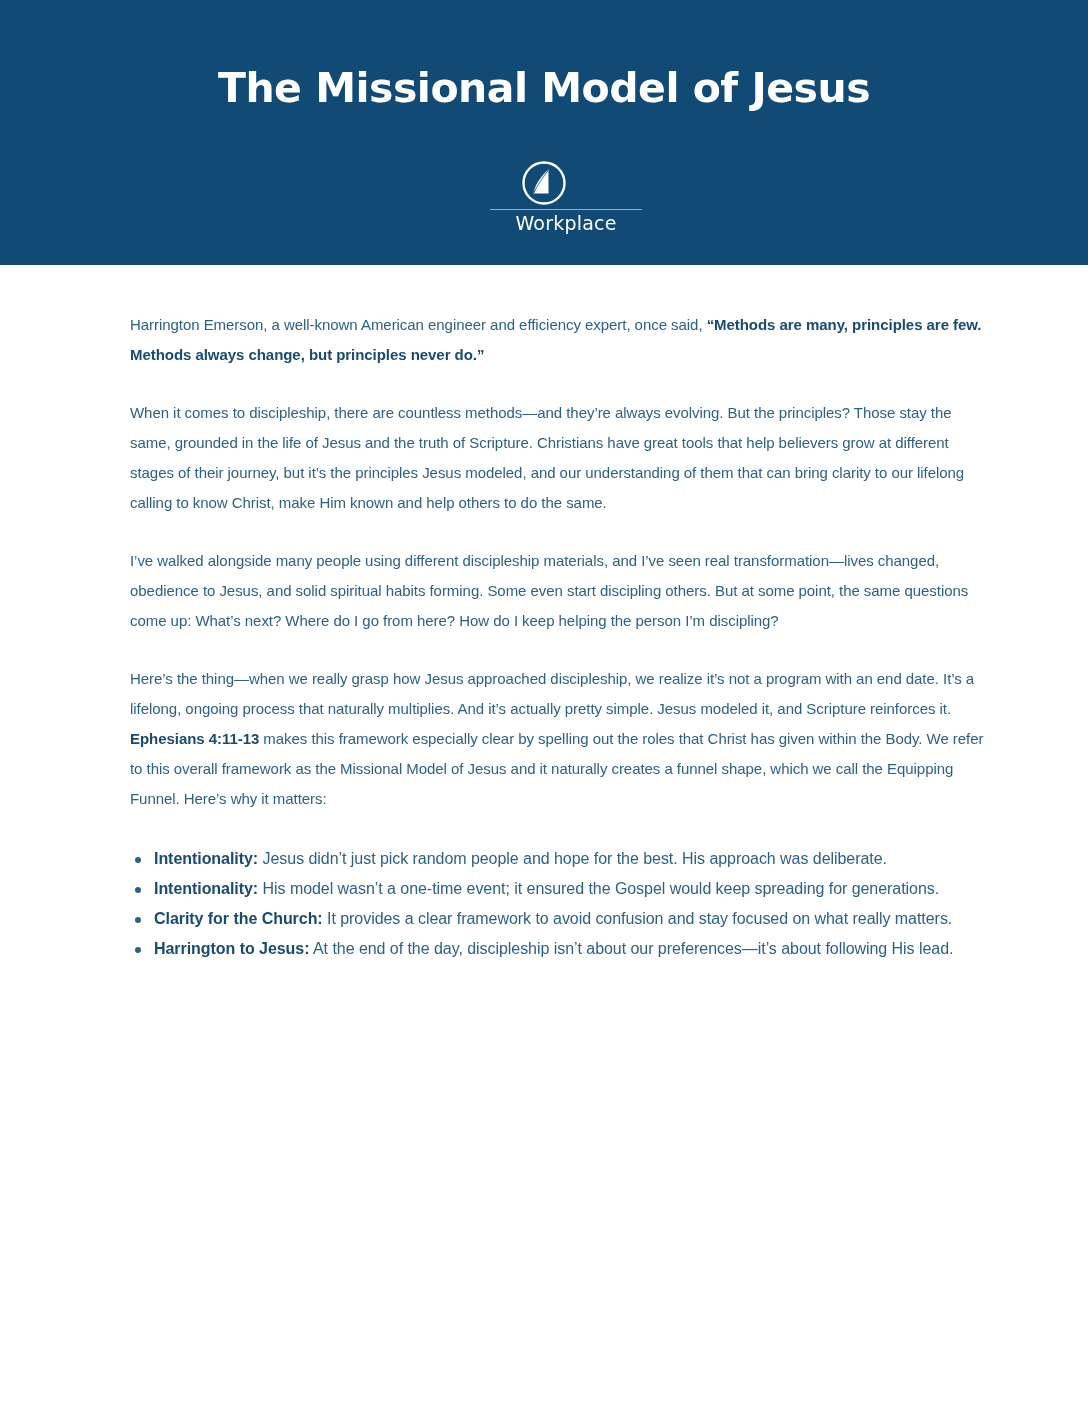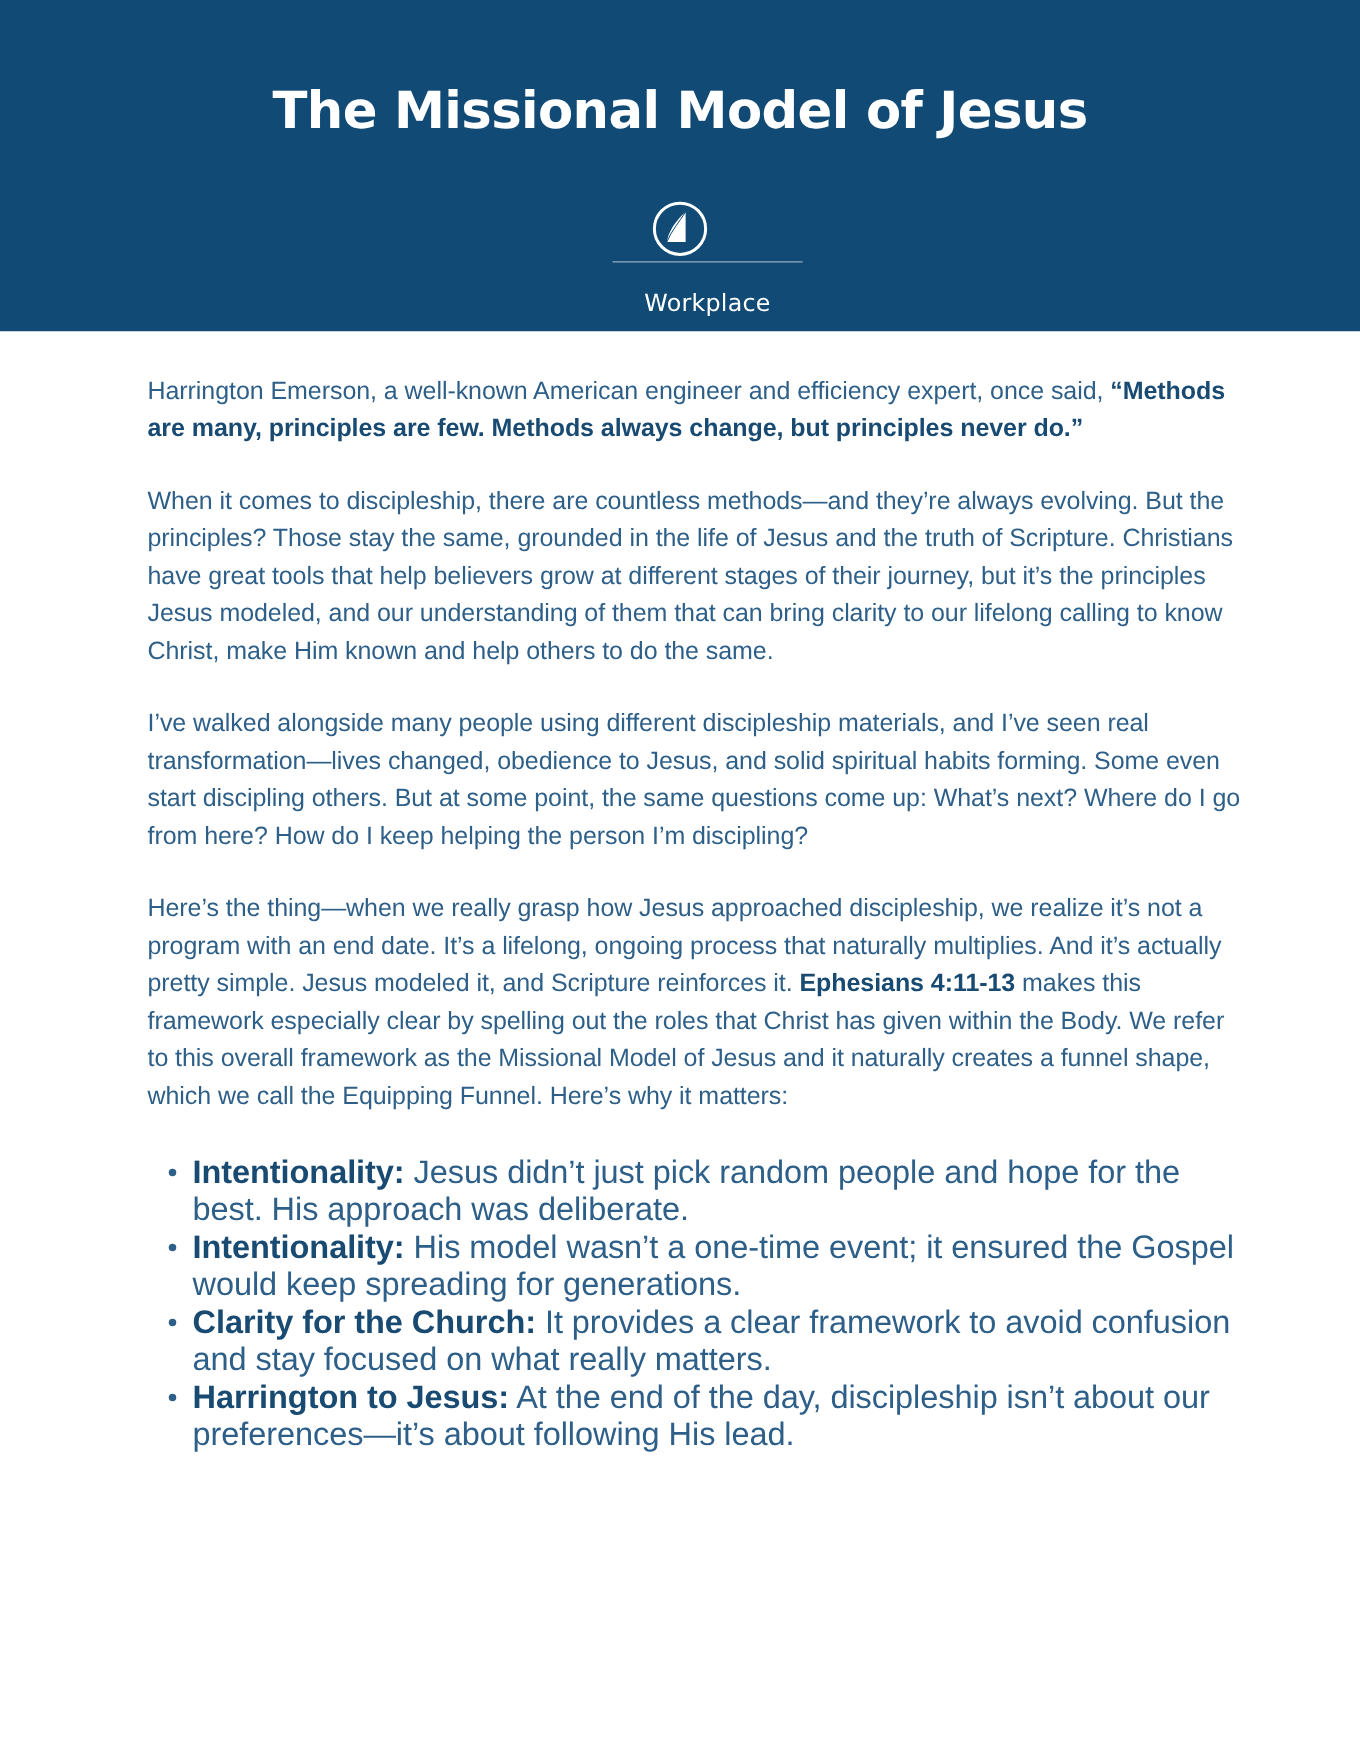--- a/index.html
+++ b/index.html
@@ -88,37 +88,37 @@
     margin-top: 3px;
     margin-left: 44px;
   }
   .logo-sub {
     color: #ffffff;
     font-family: "DejaVu Sans", sans-serif;
     font-weight: 400;
     font-size: 19px;
     line-height: 24px;
     letter-spacing: 0.2px;
-    margin-top: 21px;
+    margin-top: 1px;
     margin-left: 44px;
   }
 
   
   .content {
     position: relative;
     padding: 0 92px 0 118px;
     box-sizing: border-box;
     width: 1088px;
   }
   .para {
     color: #2d5f88;
-    font-size: 20px;
+    font-size: 15px;
     line-height: 30px;
     letter-spacing: -0.05px;
-    margin: 0;
+    margin: 12px;
     max-width: 880px;
   }
   .para.first { padding-top: 33px; }
   .para + .para { margin-top: 28px; }
 
   .para b, .para strong {
     color: #184a72;
     font-weight: 700;
   }
 
@@ -126,21 +126,21 @@
   .bullets {
     list-style: none;
     margin: 30px 0 0 0;
     padding: 0;
     max-width: 880px;
   }
   .bullets li {
     position: relative;
     padding-left: 36px;
     color: #2d5f88;
-    font-size: 26px;
+    font-size: 16px;
     line-height: 30px;
     letter-spacing: -0.05px;
     margin-bottom: 0px;
   }
   .bullets li::before {
     content: "";
     position: absolute;
     left: 17px;
     top: 13px;
     width: 6px;

